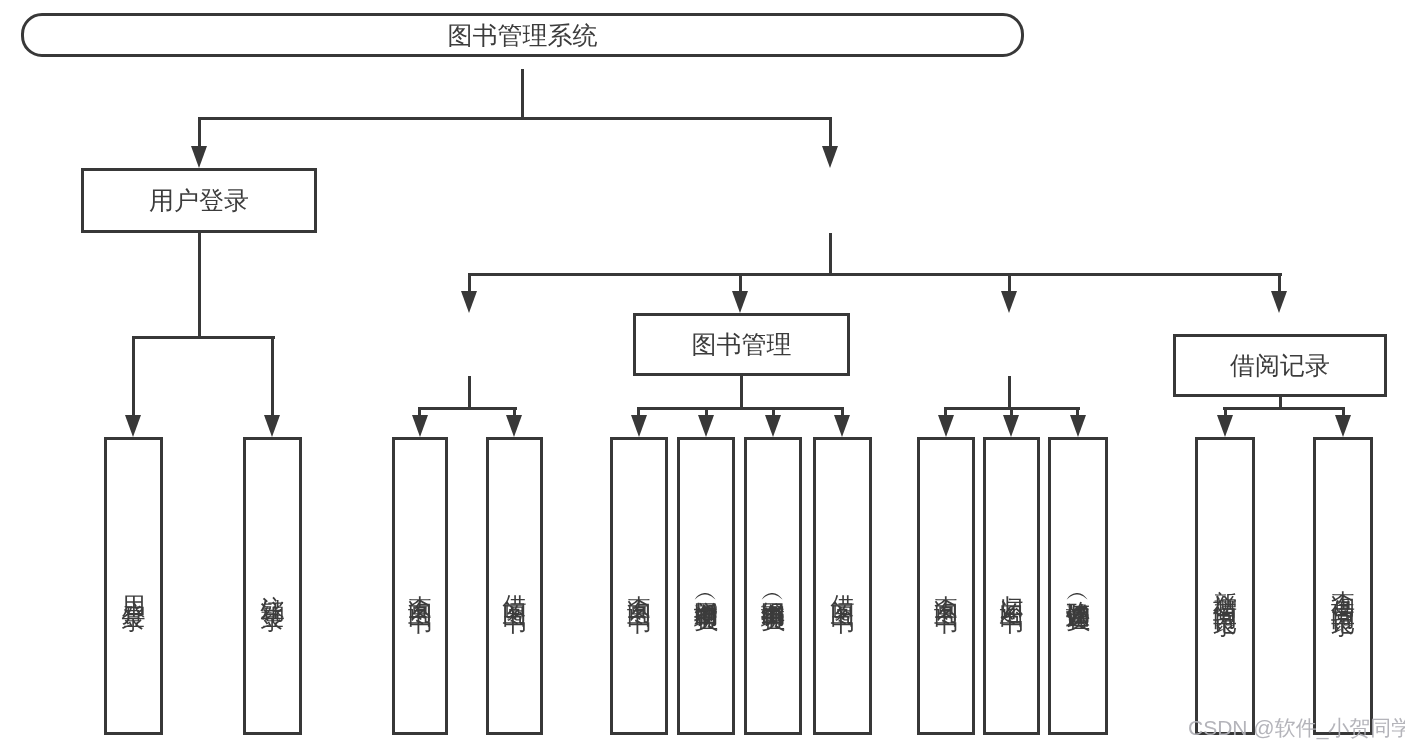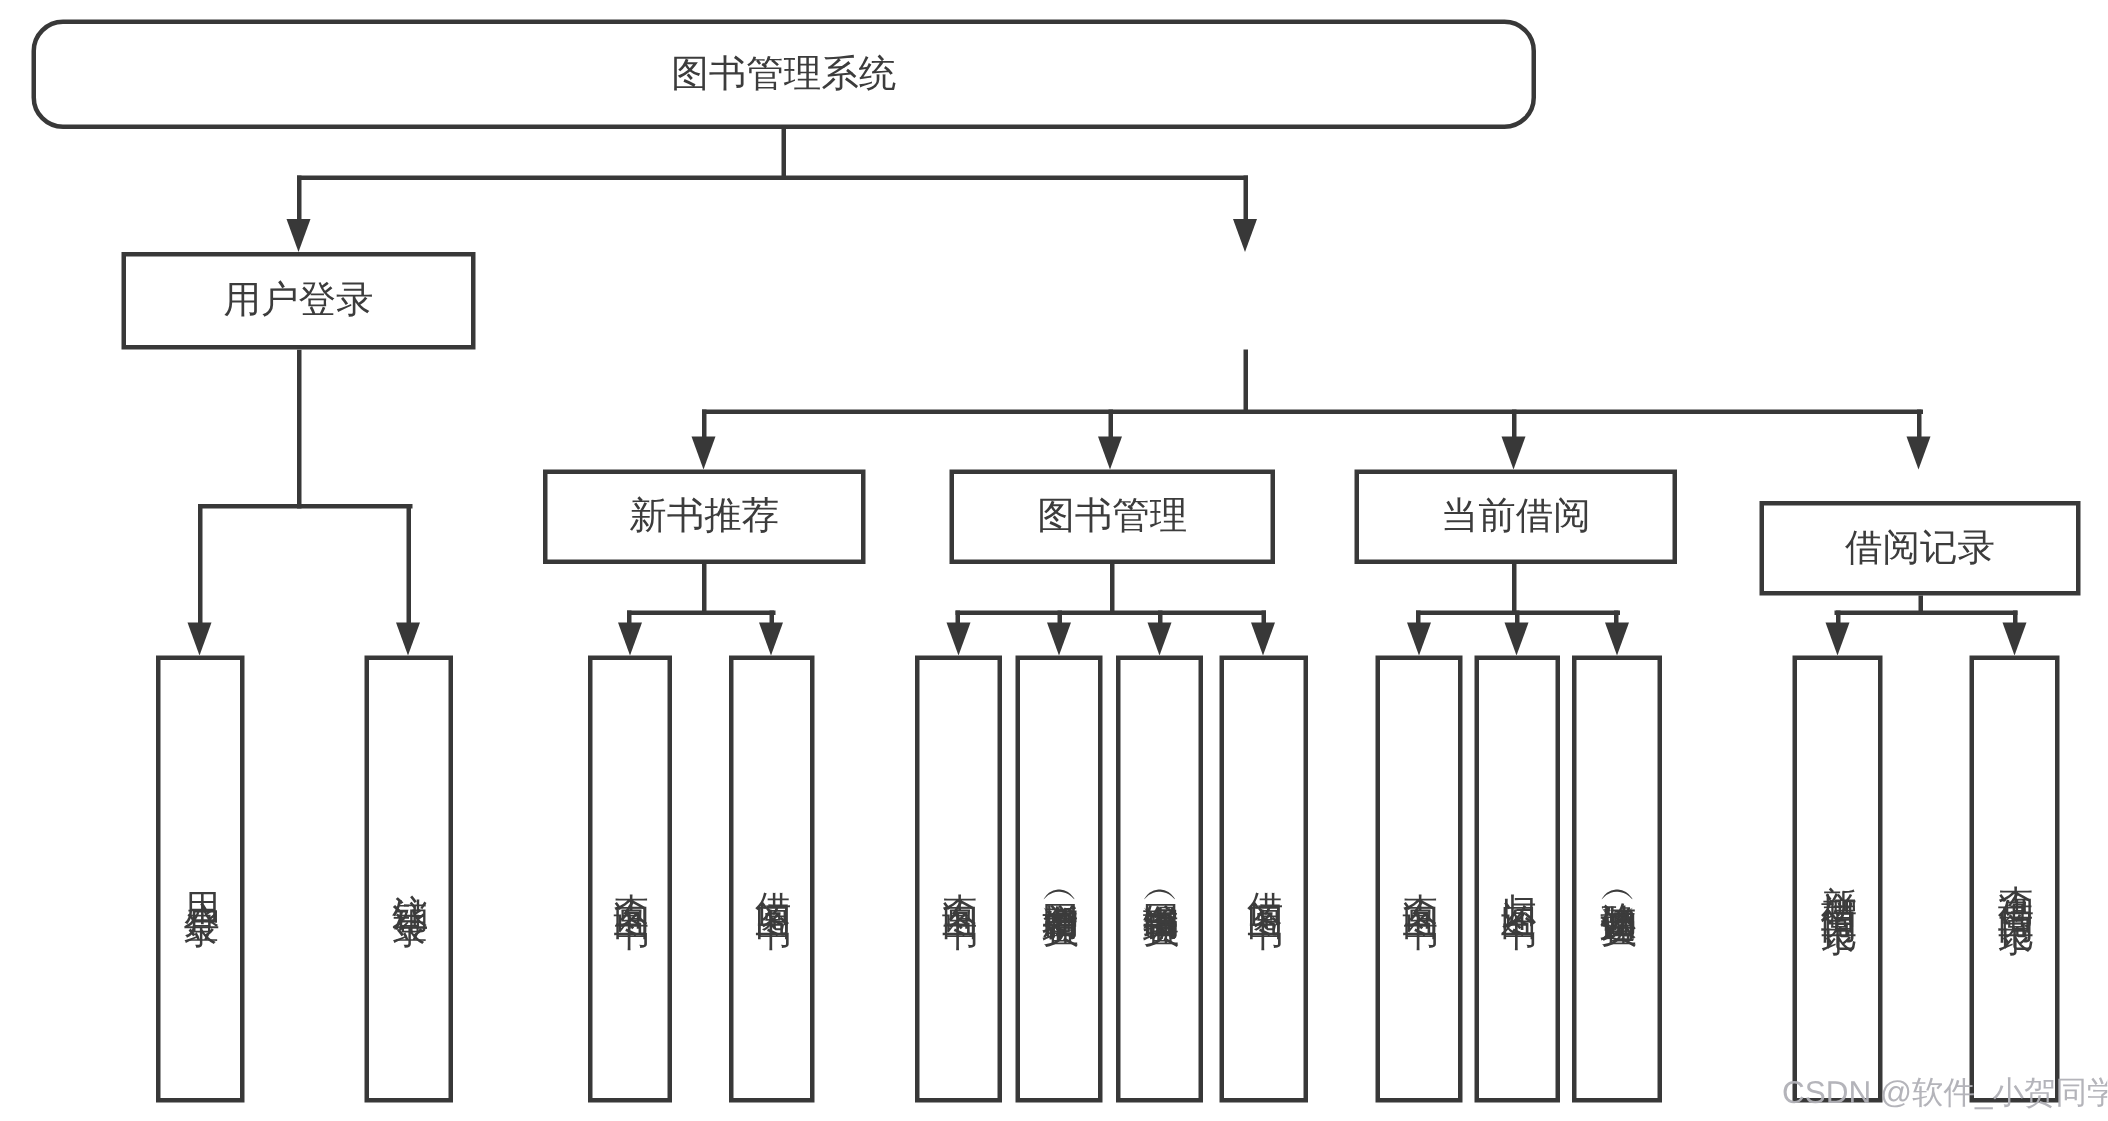--- a/index.html
+++ b/index.html
@@ -55,21 +55,21 @@
     color: rgba(176, 176, 182, 0.95);
     z-index: 5;
     white-space: nowrap;
   }
 </style>
 </head>
 <body>
 
 <div class="canvas">
 
-  <div class="box" style="left:21px; top:13px; width:1003px; height:73px;border-radius:21px;">图书管理系统</div>
+  <div class="box" style="left:21px; top:13px; width:1003px; height:44px;border-radius:21px;">图书管理系统</div>
 
   <div class="line" style="left:521px; top:69px; width:3px; height:51px;"></div>
   <div class="line" style="left:198px; top:117px; width:634px; height:3px;"></div>
   <div class="line" style="left:198px; top:117px; width:3px; height:31px;"></div>
   <div class="arrow" style="left:191px; top:146px;"></div>
   <div class="line" style="left:829px; top:117px; width:3px; height:31px;"></div>
   <div class="arrow" style="left:822px; top:146px;"></div>
 
   <div class="box" style="left:81px; top:168px; width:236px; height:65px;">用户登录</div>
 
@@ -84,23 +84,21 @@
   <div class="line" style="left:468px; top:273px; width:814px; height:3px;"></div>
   <div class="line" style="left:468px; top:273px; width:3px; height:20px;"></div>
   <div class="arrow" style="left:461px; top:291px;"></div>
   <div class="line" style="left:739px; top:273px; width:3px; height:20px;"></div>
   <div class="arrow" style="left:732px; top:291px;"></div>
   <div class="line" style="left:1008px; top:273px; width:3px; height:20px;"></div>
   <div class="arrow" style="left:1001px; top:291px;"></div>
   <div class="line" style="left:1278px; top:273px; width:3px; height:20px;"></div>
   <div class="arrow" style="left:1271px; top:291px;"></div>
 
-  <div class="box" style="left:362px; top:313px; width:215px; height:63px;">新书推荐</div>
   <div class="box" style="left:633px; top:313px; width:217px; height:63px;">图书管理</div>
-  <div class="box" style="left:903px; top:313px; width:215px; height:63px;">当前借阅</div>
   <div class="box" style="left:1173px; top:313px; width:214px; height:63px;margin-top:21px;">借阅记录</div>
 
   <div class="line" style="left:468px; top:376px; width:3px; height:33px;"></div>
   <div class="line" style="left:418px; top:407px; width:99px; height:3px;"></div>
   <div class="line" style="left:418px; top:407px; width:3px; height:10px;"></div>
   <div class="arrow" style="left:412px; top:415px;"></div>
   <div class="line" style="left:513px; top:407px; width:3px; height:10px;"></div>
   <div class="arrow" style="left:506px; top:415px;"></div>
 
   <div class="line" style="left:740px; top:376px; width:3px; height:33px;"></div>

